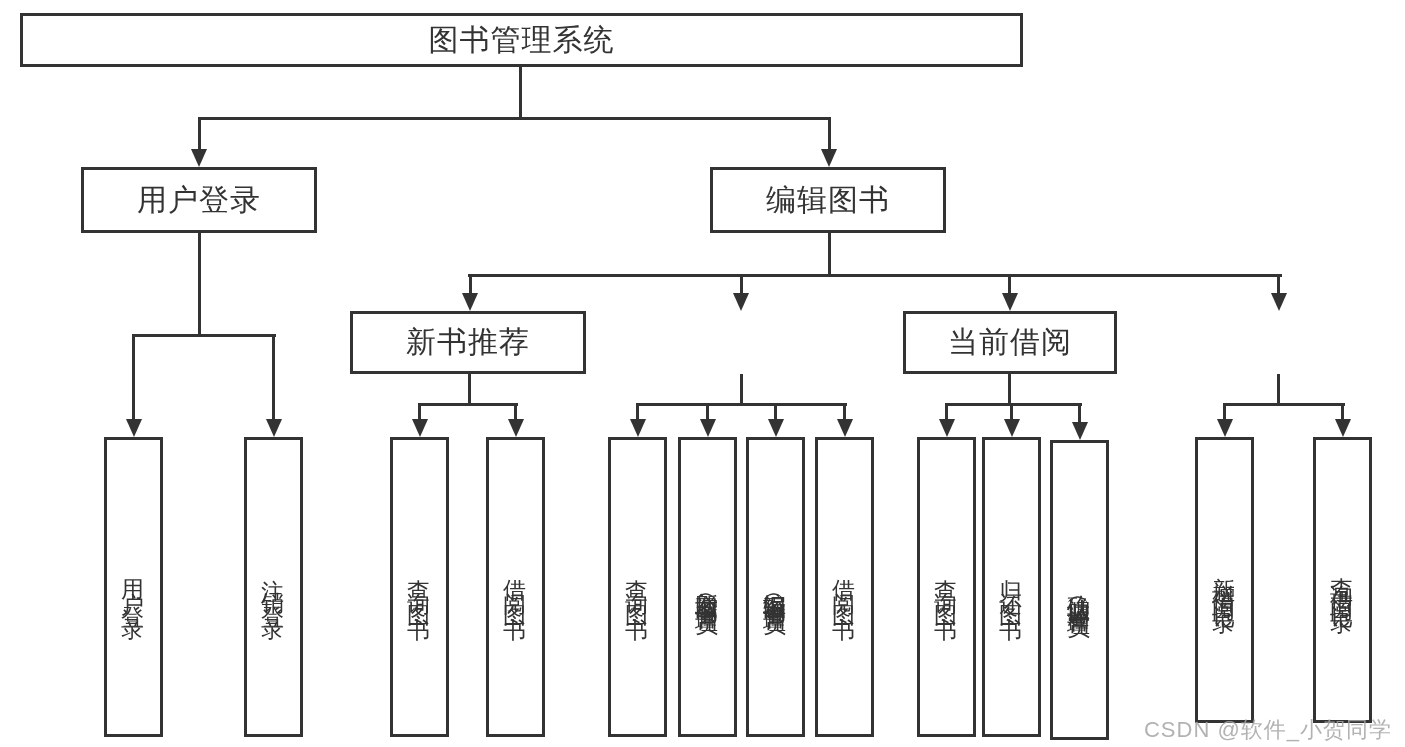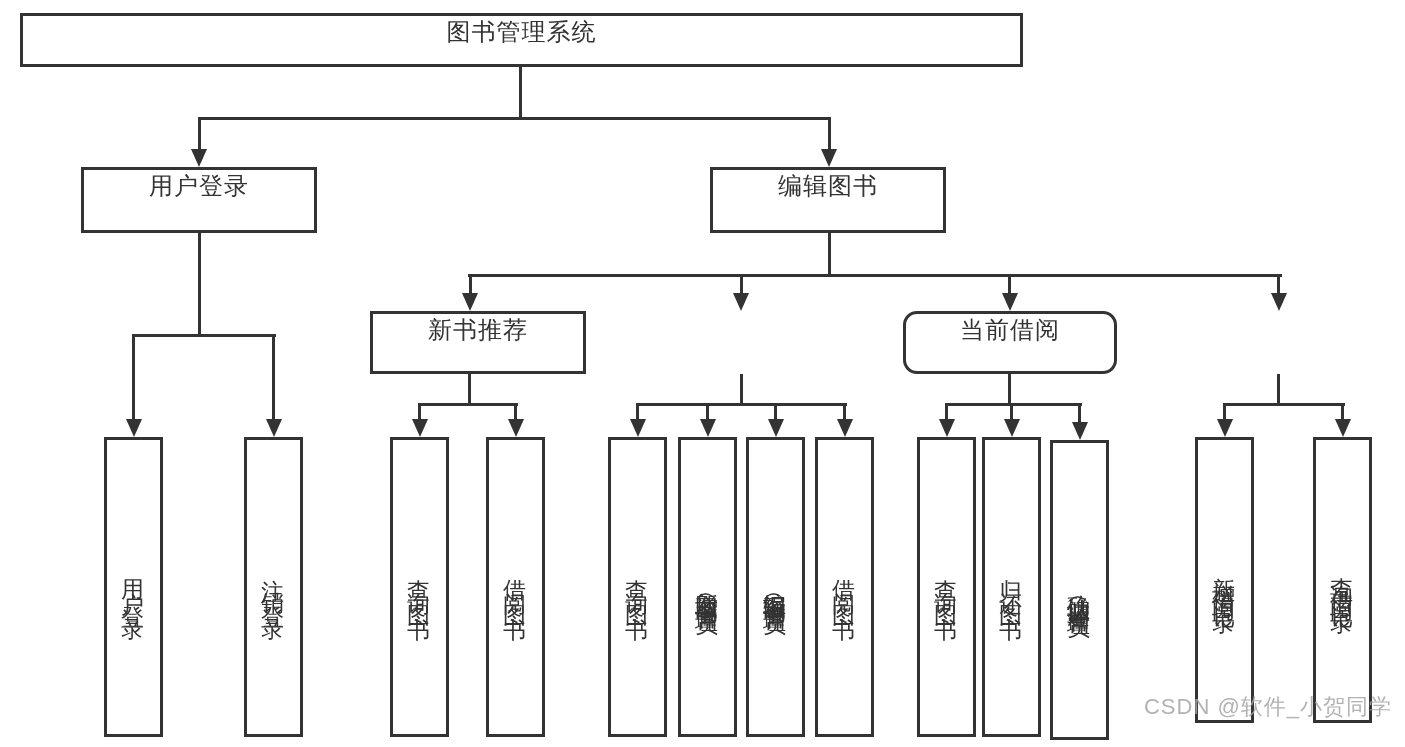--- a/index.html
+++ b/index.html
@@ -12,22 +12,23 @@
     overflow: hidden;
     color: #333333;
   }
   
   .hbox {
     position: absolute;
     box-sizing: border-box;
     border: 3px solid #333333;
     background: #ffffff;
     display: flex;
+    align-items: center;
     justify-content: center;
-    font-size: 24px;
+    font-size: 30px;
     letter-spacing: 1px;
     color: #333333;
   }
   .hbox.root { border-width: 3px; }
   
   .vbox {
     position: absolute;
     box-sizing: border-box;
     top: 437px;
     width: 59px;
@@ -56,21 +57,21 @@
   
   .arr {
     position: absolute;
     width: 0; height: 0;
     border-left: 8px solid transparent;
     border-right: 8px solid transparent;
     border-top: 18px solid #333333;
   }
   .watermark {
     position: absolute;
-    top: 692px;
+    top: 715px;
     right: 13px;
     font-size: 22px;
     color: rgba(165,165,165,0.85);
     letter-spacing: 1px;
     z-index: 10;
     text-align: right;
   }
 </style>
 </head>
 <body>
@@ -82,26 +83,26 @@
   </div>
 
   <div class="hbox" style="left:81px; top:167px; width:236px; height:66px;">
     <span>用户登录</span>
   </div>
 
   <div class="hbox" style="left:710px; top:167px; width:236px; height:66px;">
     <span>编辑图书</span>
   </div>
 
-  <div class="hbox" style="left:370px; top:311px; width:216px; height:63px;font-family:Liberation Serif, serif;">
+  <div class="hbox" style="left:350px; top:311px; width:236px; height:63px;font-family:Liberation Serif, serif;">
     <span>新书推荐</span>
   </div>
 
 
-  <div class="hbox" style="left:903px; top:311px; width:214px; height:63px;border-radius:14px;">
+  <div class="hbox" style="left:903px; top:311px; width:214px; height:63px;">
     <span>当前借阅</span>
   </div>
 
 
   <div class="vbox len4" style="left:104px;">
     <span class="vtext">用户登录</span>
   </div>
   <div class="vbox len4" style="left:244px;">
     <span class="vtext">注销登录</span>
   </div>

